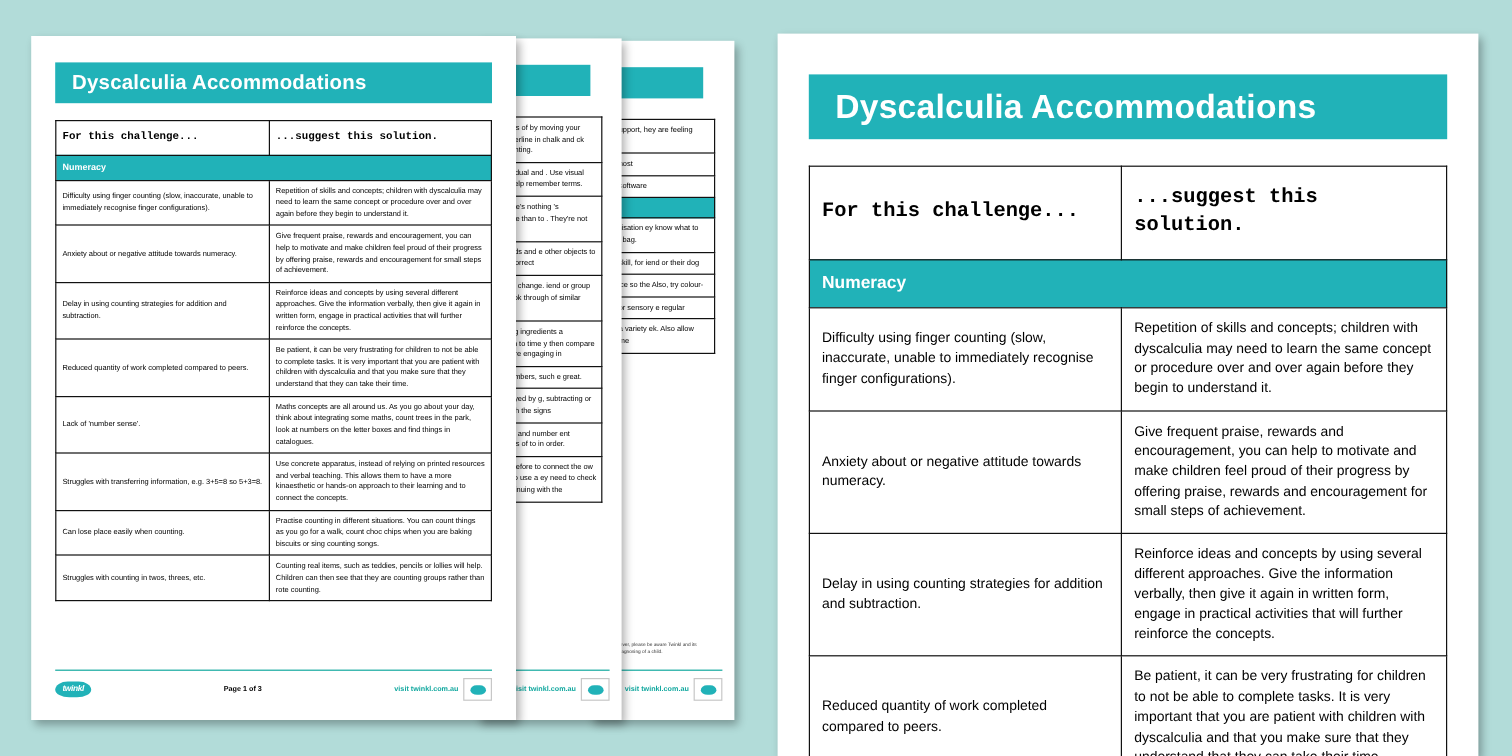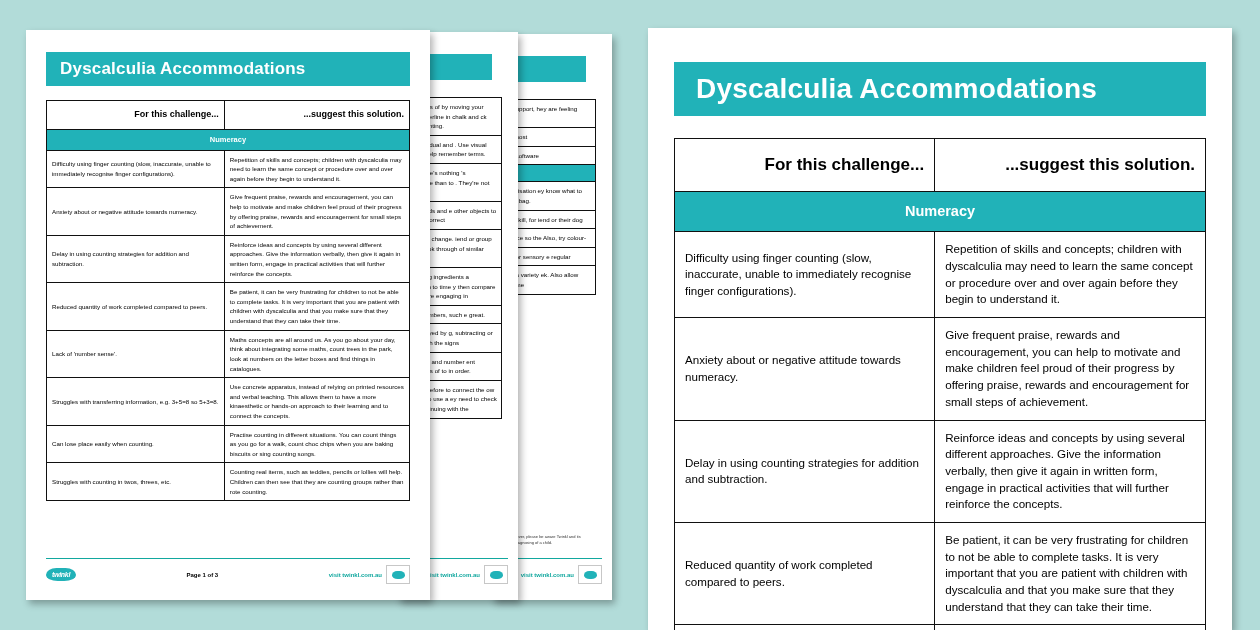--- a/index.html
+++ b/index.html
@@ -86,28 +86,29 @@
     table-layout: fixed;
     background: #fff;
   }
   .acc-table td, .acc-table th {
     border: 1px solid #111;
     vertical-align: middle;
     text-align: left;
     color: #000;
   }
   .acc-table .col-head {
-    text-align: right;
-    font-weight: bold;
+    text-align: left;
+    font-weight: bold;
+    font-family: Liberation Mono, monospace;
   }
   .acc-table .section-row td {
     background: #21b2b8;
     color: #ffffff;
     font-weight: bold;
-    text-align: center;
+    text-align: left;
     border-color: #111;
   }
 
   
   #front-table {
     margin: 14px 20px 0 20px;
     width: 364px;
     font-size: 6.2px;
     line-height: 1.55;
   }

